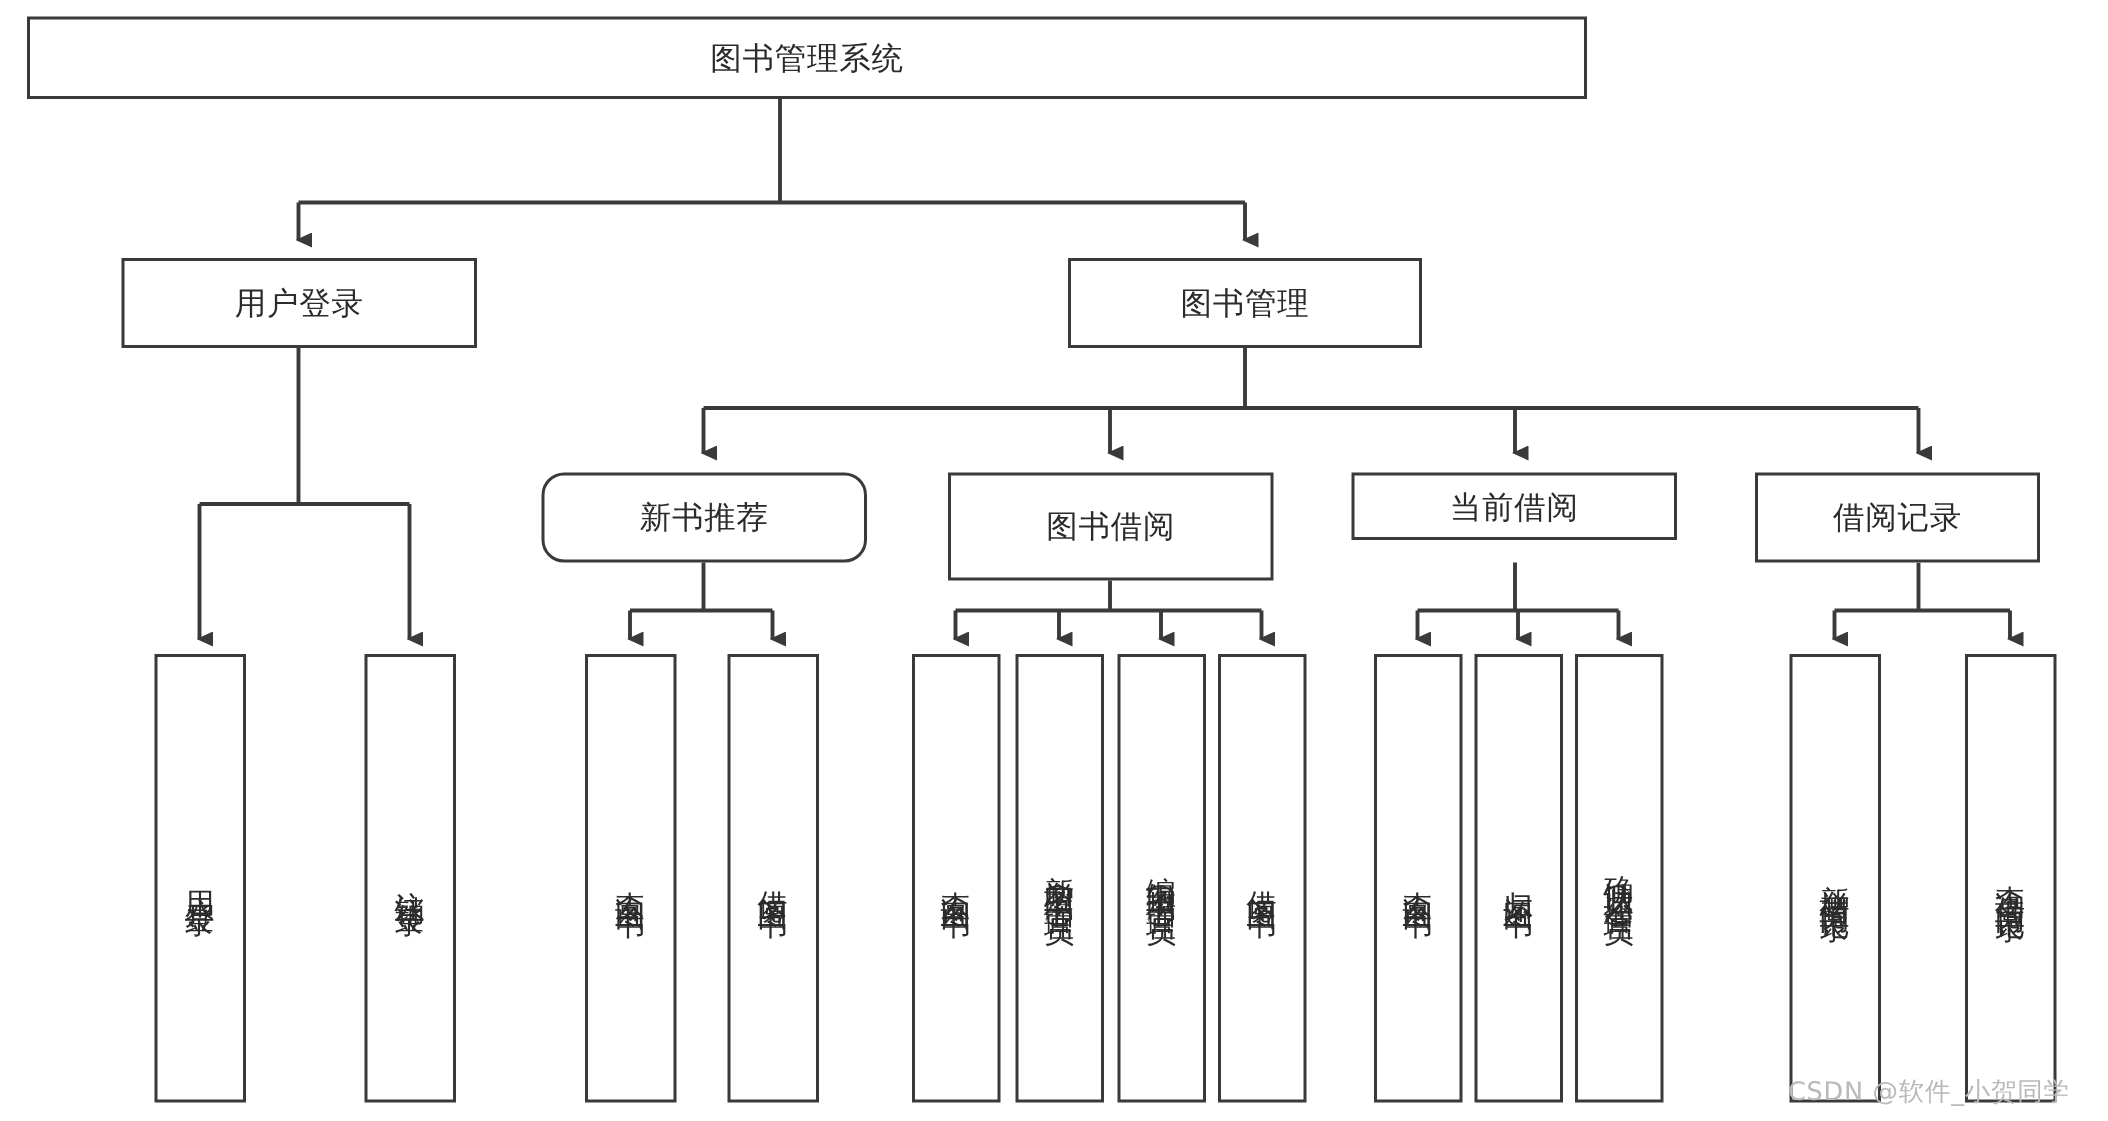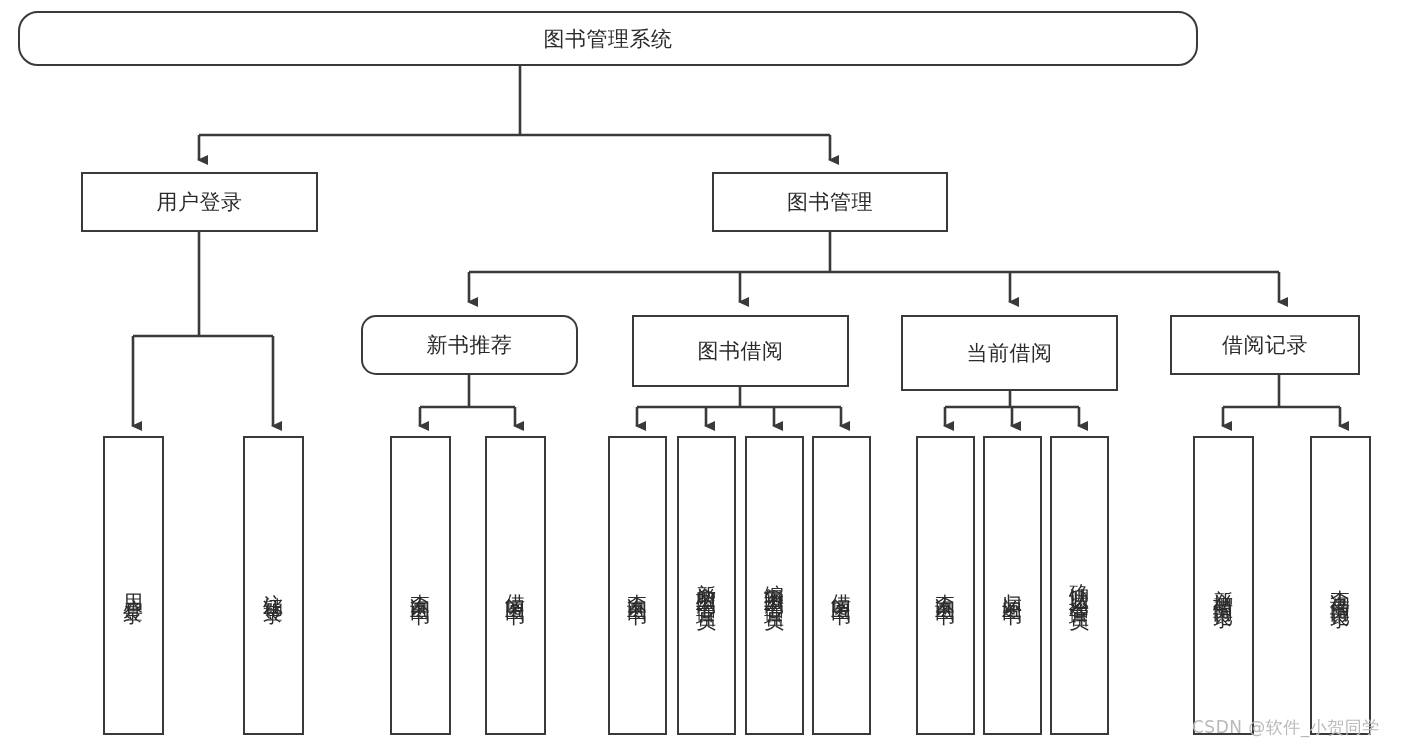--- a/index.html
+++ b/index.html
@@ -109,41 +109,41 @@
       <path d="M1012,407 L1012,426" marker-end="url(#arrow)"></path>
       <path d="M1079,407 L1079,426" marker-end="url(#arrow)"></path>
 
       <path d="M1279,375 L1279,407"></path>
       <path d="M1223,407 L1340,407"></path>
       <path d="M1223,407 L1223,426" marker-end="url(#arrow)"></path>
       <path d="M1340,407 L1340,426" marker-end="url(#arrow)"></path>
     </g>
   </svg>
 
-  <div class="node h" style="left:18px; top:11px; width:1180px; height:55px;border-radius:20px;">
+  <div class="node h" style="left:18px; top:11px; width:1040px; height:55px;">
     <span>图书管理系统</span>
   </div>
 
   <div class="node h" style="left:81px; top:172px; width:237px; height:60px;">
     <span>用户登录</span>
   </div>
 
   <div class="node h" style="left:712px; top:172px; width:236px; height:60px;text-align:right;">
     <span>图书管理</span>
   </div>
 
   <div class="node h" style="left:361px; top:315px; width:217px; height:60px;border-radius:15px;">
     <span>新书推荐</span>
   </div>
 
   <div class="node h" style="left:632px; top:315px; width:217px; height:72px;">
     <span>图书借阅</span>
   </div>
 
-  <div class="node h" style="left:901px; top:315px; width:217px; height:76px;text-align:center;">
+  <div class="node h" style="left:901px; top:315px; width:217px; height:45px;text-align:center;">
     <span>当前借阅</span>
   </div>
 
   <div class="node h" style="left:1170px; top:315px; width:190px; height:60px;">
     <span>借阅记录</span>
   </div>
 
   <div class="node v" style="left:103px; top:436px; width:61px; height:299px;">
     <span class="vtext">用户登录</span>
   </div>

